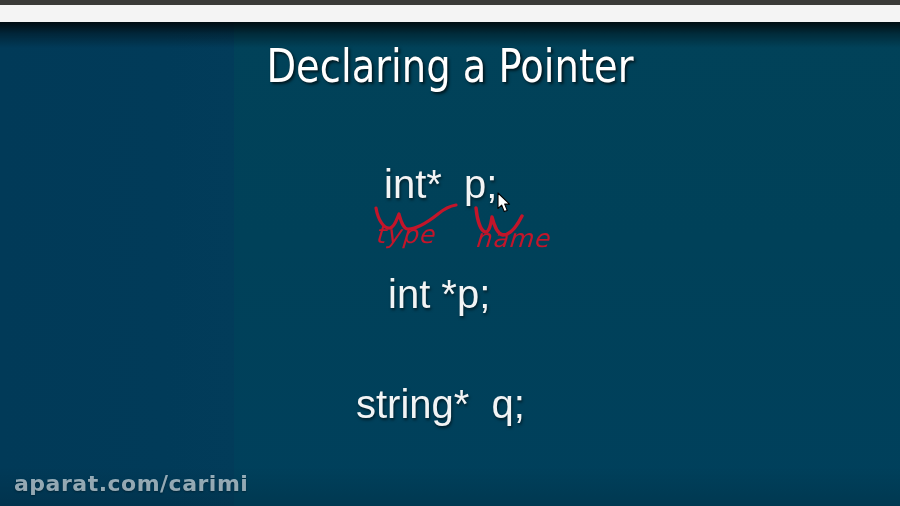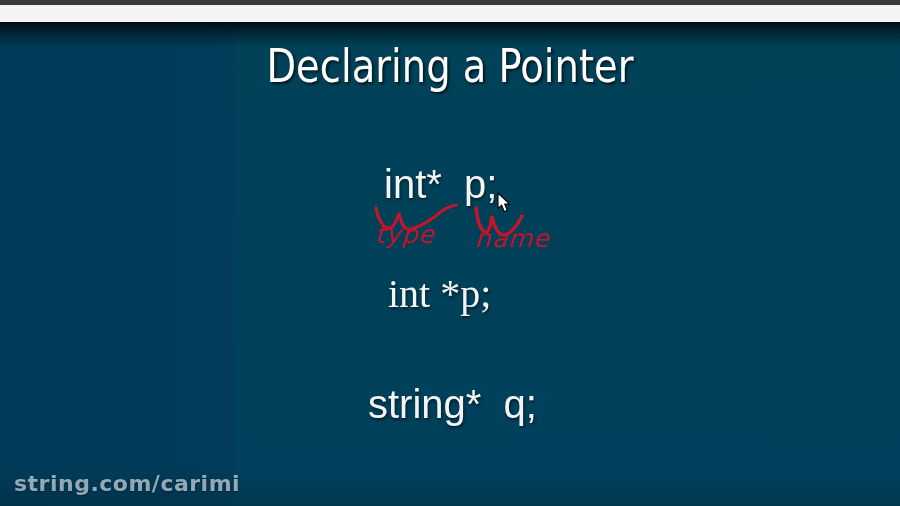--- a/index.html
+++ b/index.html
@@ -95,22 +95,22 @@
     position: absolute;
     color: #f2f4f5;
     font-family: "Liberation Sans", sans-serif;
     font-size: 40px;
     font-weight: 400;
     line-height: 44px;
     white-space: pre;
     text-shadow: 1px 2px 3px rgba(0,0,0,0.55);
   }
   #code-line-1 { left: 384px; top: 140px; text-align: center; }
-  #code-line-2 { left: 388px; top: 250px; font-family: Liberation Serif, serif; }
-  #code-line-3 { left: 368px; top: 360px; }
+  #code-line-2 { left: 388px; top: 250px; }
+  #code-line-3 { left: 356px; top: 360px; }
 
   
   .ink {
     position: absolute;
     pointer-events: none;
   }
   #ink-type-squiggle { left: 372px; top: 180px; }
   #ink-name-squiggle { left: 470px; top: 182px; }
 
   .ink-word {
@@ -185,16 +185,16 @@
     <div id="ink-word-type" class="ink-word">type</div>
 
     <div id="ink-word-name" class="ink-word">name</div>
 
     <div id="mouse-cursor">
       <svg width="16" height="22" viewBox="0 0 16 22">
         <path d="M1 1 L1 16.5 L4.7 13.2 L7.2 19.6 L10.2 18.4 L7.7 12.1 L12.6 12.1 Z" fill="#ffffff" stroke="#000000" stroke-width="1.1" stroke-linejoin="round"></path>
       </svg>
     </div>
 
-    <div id="watermark">string.com/carimi</div>
+    <div id="watermark">aparat.com/carimi</div>
 
   </div>
 </div>
 
 </body></html>

